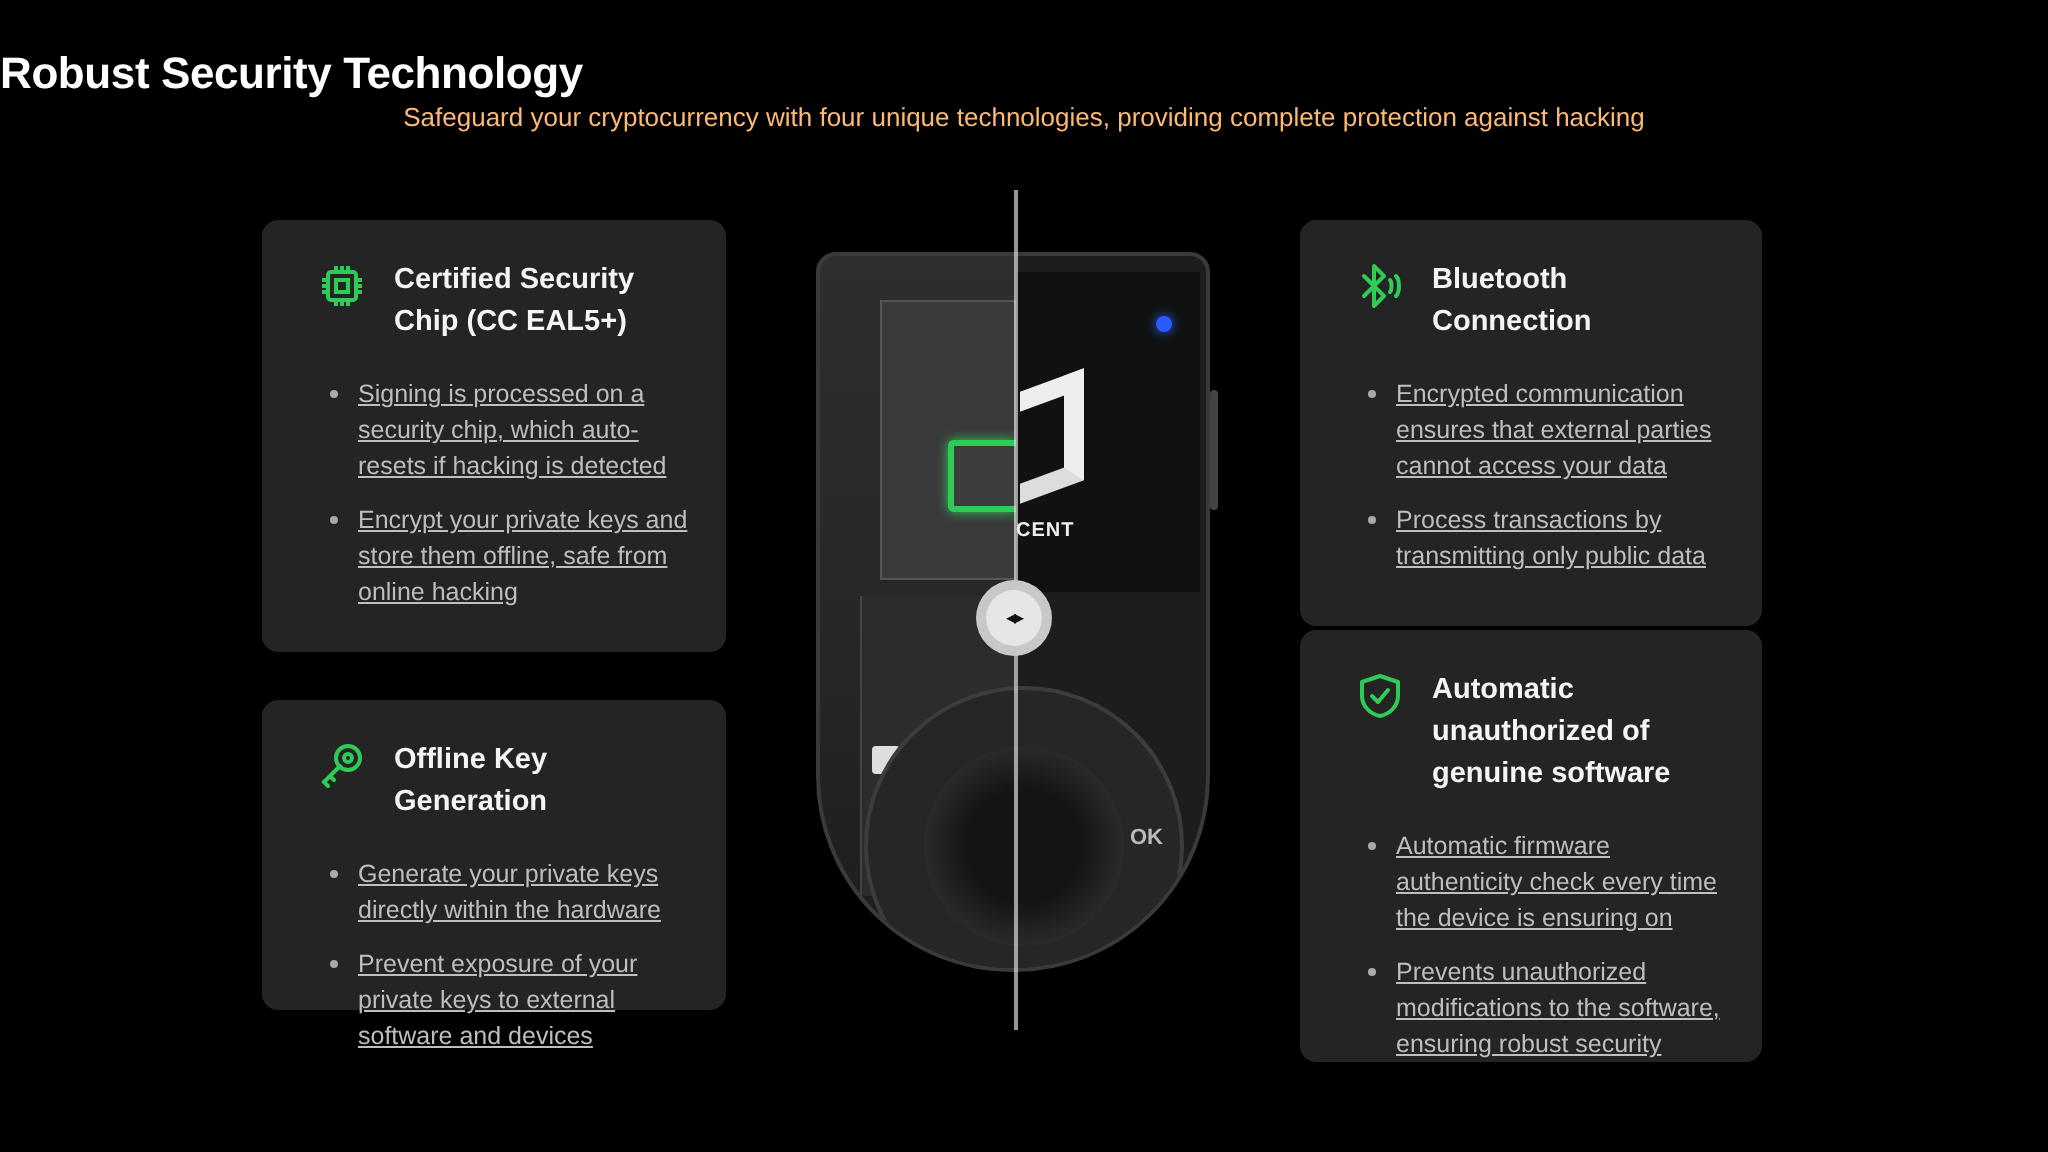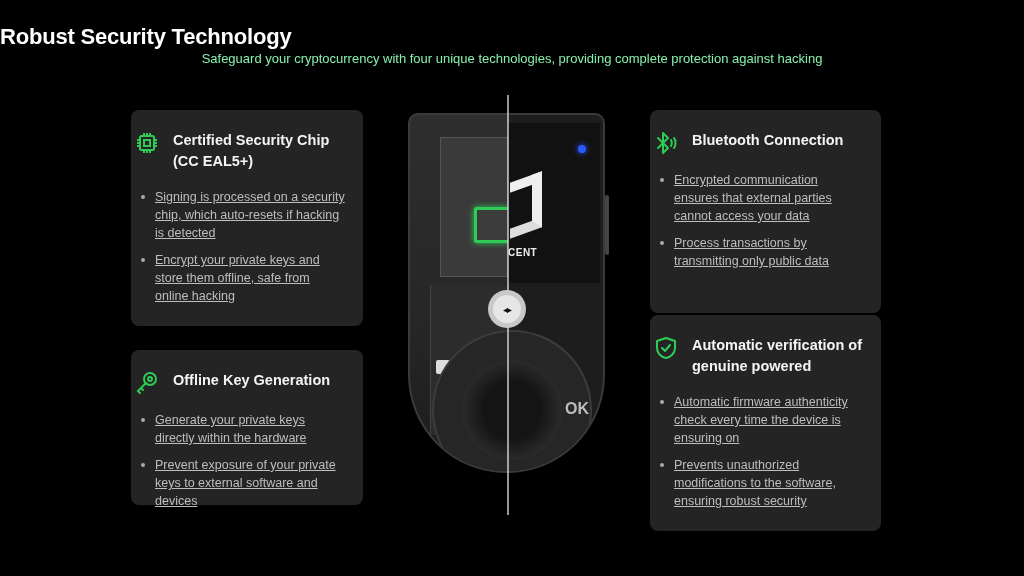--- a/index.html
+++ b/index.html
@@ -5,26 +5,26 @@
   * { box-sizing: border-box; margin: 0; padding: 0; }
   html, body { width: 1024px; height: 576px; background: #000; overflow: hidden; }
   body { position: relative; font-family: "Liberation Sans", "DejaVu Sans", sans-serif; color: #fff; }
 
   .page-title {
     position: absolute; top: 24px; left: 0; width: 1024px; text-align: left;
     font-size: 22px; font-weight: bold; color: #fff; letter-spacing: -0.2px;
   }
   .page-subtitle {
     position: absolute; top: 51px; left: 0; width: 1024px; text-align: center;
-    font-size: 13px; color: #86efac;
+    font-size: 13px; color: #fdba74;
   }
 
   .card {
     position: absolute; background: #242424; border-radius: 8px;
-    padding: 20px 18px 16px 4px;
+    padding: 20px 18px 16px 28px;
   }
   .card-head { display: flex; align-items: flex-start; }
   .card-icon { width: 24px; height: 24px; flex: 0 0 24px; margin-right: 14px; margin-top: 1px; }
   .card-title { font-size: 14.5px; font-weight: bold; color: #f4f4f4; line-height: 21px; }
   .card-list { list-style: none; margin-top: 16px; padding-left: 4px; }
   .card-list li {
     position: relative; padding-left: 16px; font-size: 12.5px; line-height: 18px;
     color: #bebebe; margin-bottom: 9px; text-decoration: underline;
   }
   .card-list li::before {
@@ -34,21 +34,21 @@
 
   #card-chip { left: 131px; top: 110px; width: 232px; height: 216px; }
   #card-key  { left: 131px; top: 350px; width: 232px; height: 155px; }
   #card-bt   { left: 650px; top: 110px; width: 231px; height: 203px; }
   #card-verify { left: 650px; top: 315px; width: 231px; height: 216px; }
 
   
   .device-wrap { position: absolute; left: 405px; top: 95px; width: 205px; height: 440px; }
   .divider-line { position: absolute; left: 102px; top: 0; width: 2px; height: 420px; background: rgba(230,230,230,0.65); z-index: 5; }
   .device-body {
-    position: absolute; left: 3px; top: 18px; width: 197px; height: 360px;
+    position: absolute; left: 3px; top: 31px; width: 197px; height: 360px;
     border-radius: 10px 10px 98px 98px; background: #14532d; overflow: hidden;
     border: 2px solid #3a3a3a;
   }
   .device-left {
     position: absolute; left: 0; top: 0; width: 98px; height: 100%;
     background: linear-gradient(180deg, #2e2e2e 0%, #262626 60%, #1c1c1c 100%);
   }
   .pcb-top { position: absolute; left: 30px; top: 22px; width: 68px; height: 140px; background: #3a3a3a; border: 1px solid #555; }
   .pcb-bottom { position: absolute; left: 20px; top: 170px; width: 78px; height: 150px; background: #2c2c2c; border-left: 1px solid #444; }
   .chip {
@@ -69,21 +69,21 @@
   }
   .logo-text { position: absolute; left: 0; top: 124px; font-size: 10px; font-weight: bold; color: #eee; letter-spacing: 0.5px; }
   .dial-outer {
     position: absolute; left: 102px; top: 215px; width: 160px; height: 160px; border-radius: 50%;
     background: #262626; border: 2px solid #3c3c3c; transform: translateX(-80px);
   }
   .dial-inner {
     position: absolute; left: 102px; top: 245px; width: 100px; height: 100px; border-radius: 50%;
     background: radial-gradient(circle, #141414 40%, #2a2a2a 70%, #444 100%); transform: translateX(-50px);
   }
-  .ok-label { position: absolute; left: 155px; top: 285px; font-size: 16px; font-weight: bold; color: #bbb; z-index: 3; }
+  .ok-label { position: absolute; left: 155px; top: 285px; font-size: 11px; font-weight: bold; color: #bbb; z-index: 3; }
   .slider-handle {
     position: absolute; left: 83px; top: 195px; width: 38px; height: 38px; border-radius: 50%;
     background: #e6e6e6; border: 5px solid rgba(180,180,180,0.6); z-index: 6;
     display: flex; align-items: center; justify-content: center; font-size: 10px; color: #111; letter-spacing: -1px;
   }
   .side-btn { position: absolute; left: 200px; top: 100px; width: 4px; height: 60px; background: #444; border-radius: 2px; }
 </style>
 </head>
 <body>
 
@@ -133,21 +133,21 @@
     <li>Process transactions by transmitting only public data</li>
   </ul>
 </div>
 
 <div class="card" id="card-verify">
   <div class="card-head">
     <svg class="card-icon" viewBox="0 0 24 24" fill="none" stroke="#2ecc57" stroke-width="2" stroke-linecap="round" stroke-linejoin="round">
       <path d="M12 2L3 5v7c0 5 4 9 9 10 5-1 9-5 9-10V5z"></path>
       <path d="M8 12l3 3 5-6"></path>
     </svg>
-    <div class="card-title">Automatic verification of genuine powered</div>
+    <div class="card-title">Automatic unauthorized of genuine software</div>
   </div>
   <ul class="card-list">
     <li>Automatic firmware authenticity check every time the device is ensuring on</li>
     <li>Prevents unauthorized modifications to the software, ensuring robust security</li>
   </ul>
 </div>
 
 <div class="device-wrap">
   <div class="divider-line"></div>
   <div class="device-body">

